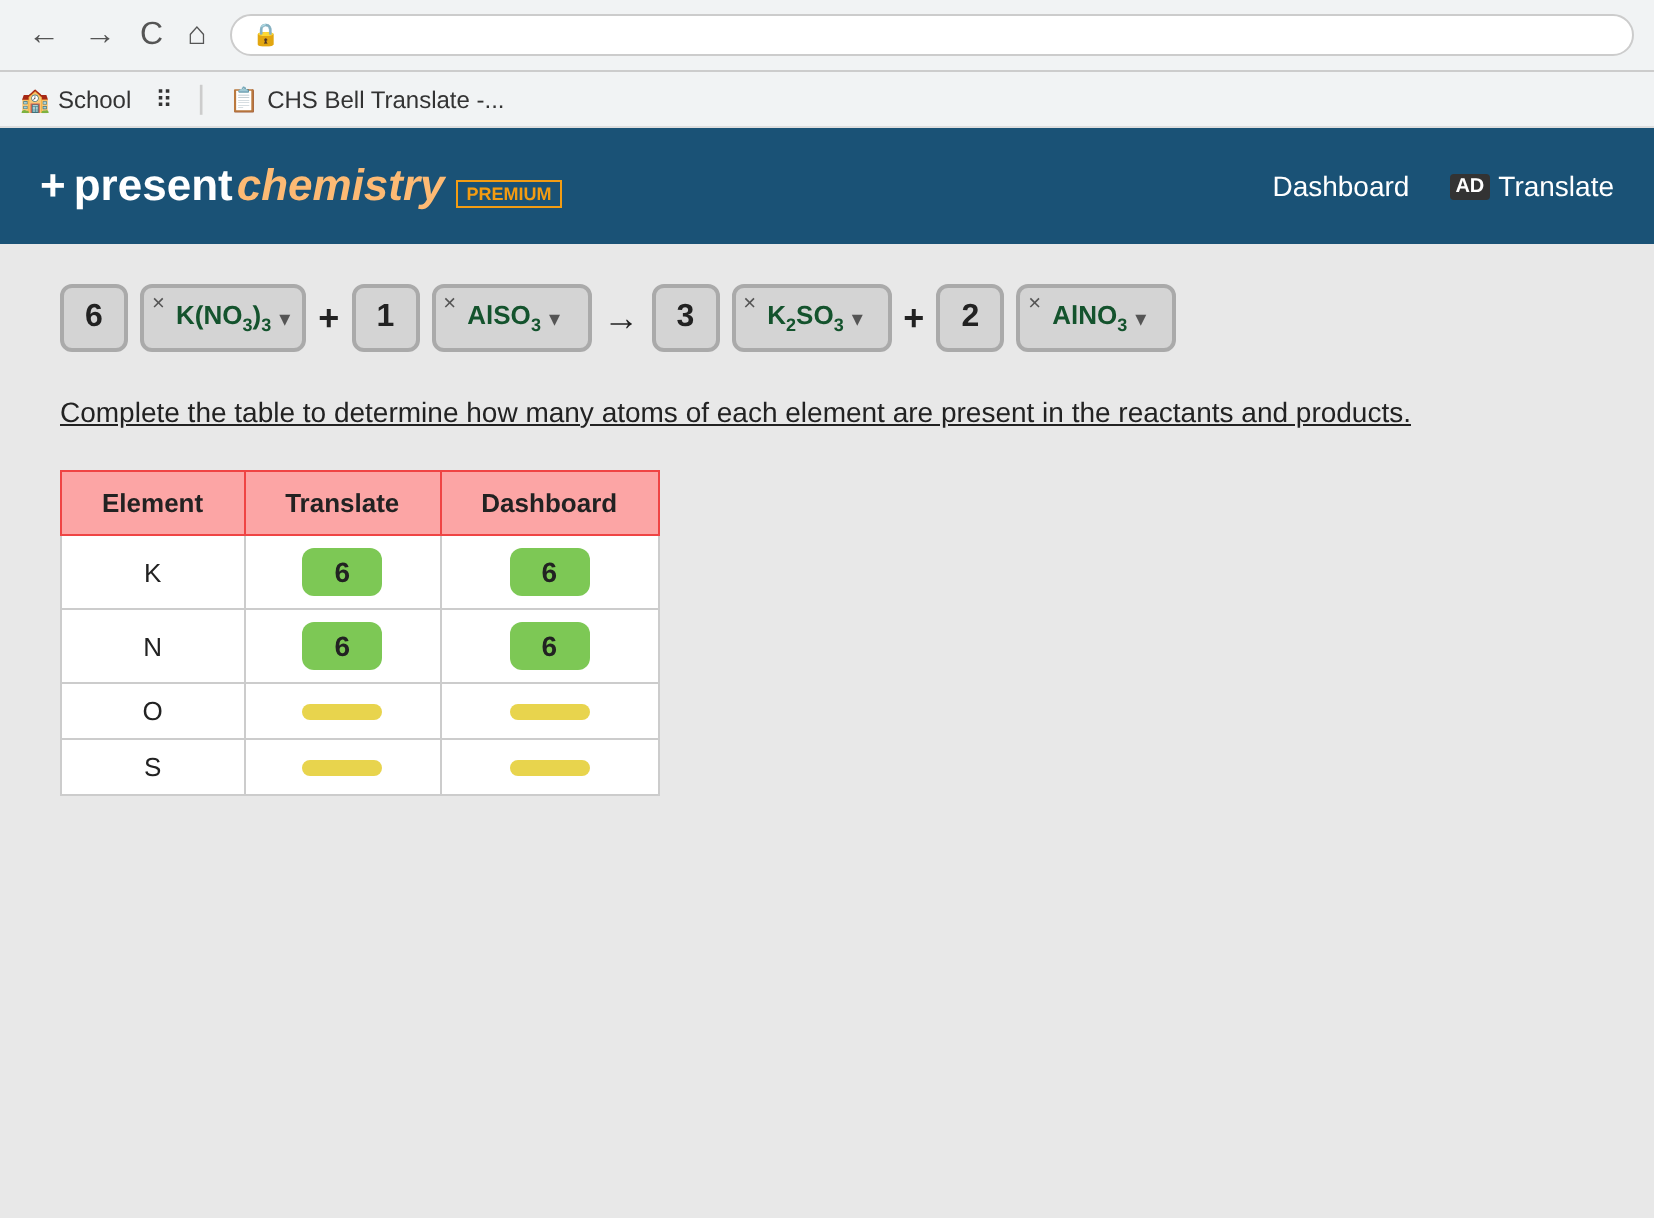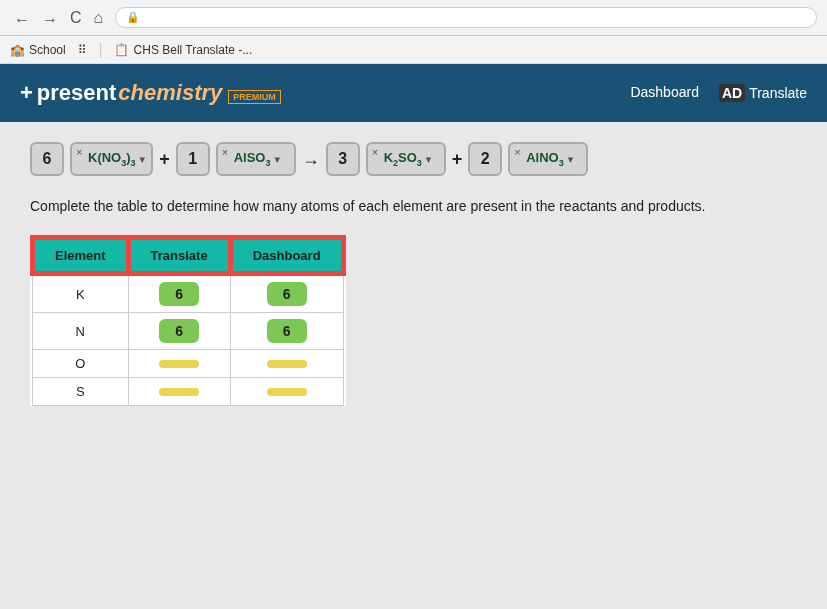--- a/index.html
+++ b/index.html
@@ -214,31 +214,32 @@
       font-weight: bold;
       color: #222;
     }
 
     
     .instruction-text {
       font-size: 14px;
       color: #222;
       margin-bottom: 18px;
       line-height: 1.5;
+      text-decoration: underline;
     }
 
     
     .atom-table {
       border-collapse: collapse;
       background: #fff;
       border: 1px solid #ccc;
     }
     .atom-table th {
-      background: #14b8a6;
-      border: 5px solid #ef4444;
+      background: #fca5a5;
+      border: 1px solid #ef4444;
       padding: 8px 20px;
       font-size: 13px;
       font-weight: 600;
       color: #222;
       text-align: right;
     }
     .atom-table td {
       border: 1px solid #ccc;
       padding: 6px 16px;
       text-align: center;
@@ -305,21 +306,21 @@
 <div class="app-header">
   <div class="logo-area">
     <span class="logo-plus">+</span>
     <span class="logo-positive">present</span>
     <span class="logo-chemistry">chemistry</span>
     <span class="logo-premium">PREMIUM</span>
   </div>
   <div class="header-nav">
     <span class="header-nav-item">Dashboard</span>
     <div class="translate-item">
-      <span class="translate-icon" style="background:#333;color:#fff;padding:1px 3px;font-size:14px;border-radius:2px;">AD</span>
+      <span class="translate-icon" style="background:#333;color:#fff;padding:1px 3px;font-size:10px;border-radius:2px;">AD</span>
       <span class="header-nav-item">Translate</span>
     </div>
   </div>
 </div>
 
 <div class="main-content">
 
   <div class="equation-row">
     <div class="coeff-box">6</div>
     <div class="compound-box">

